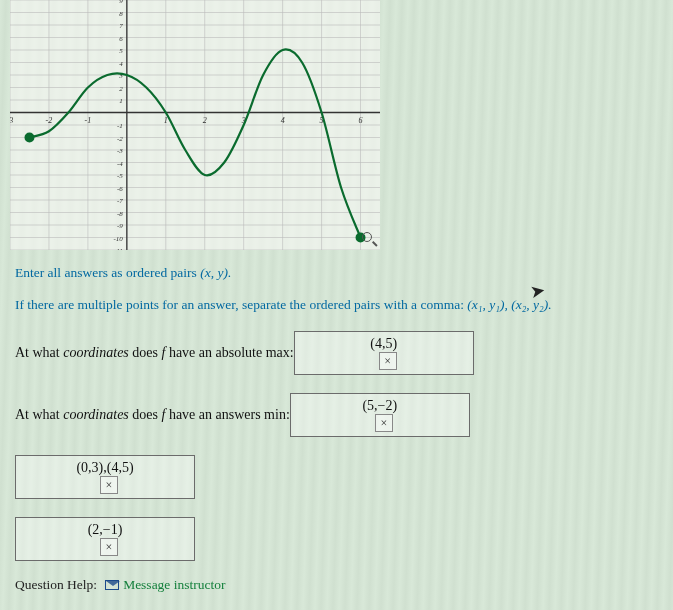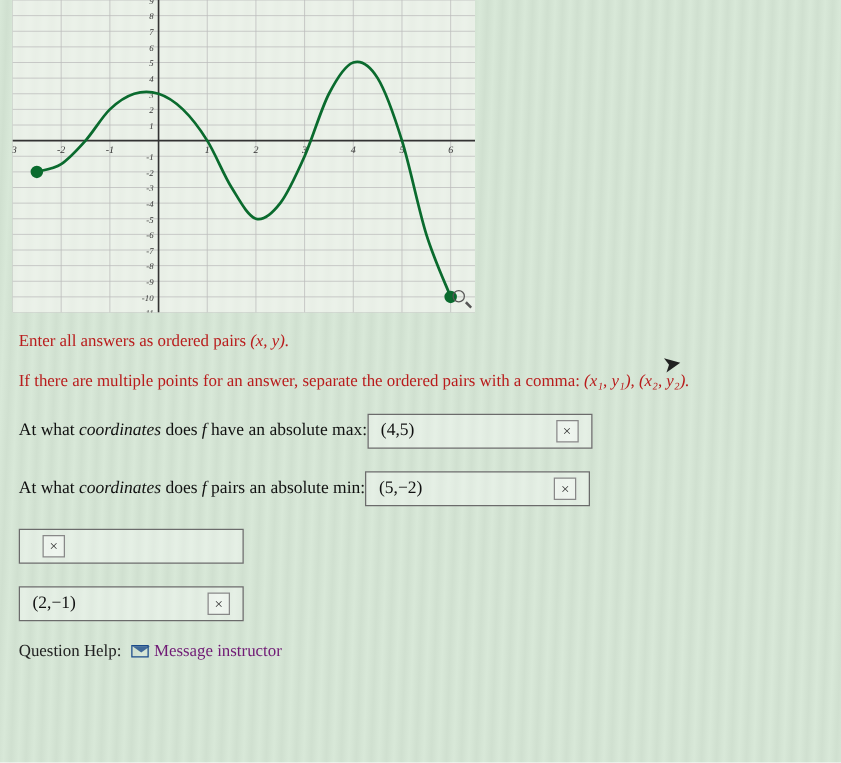--- a/index.html
+++ b/index.html
@@ -13,21 +13,21 @@
       position: relative;
     }
     .graph-area {
       position: relative;
       width: 370px;
       height: 250px;
       margin-left: 10px;
       background: rgba(248,248,245,0.6);
     }
     .graph-svg { position: absolute; top: 0; left: 0; }
-    .instructions { margin: 15px 15px 8px 15px; font-size: 13.5px; color: #b91c1c; }
+    .instructions { margin: 15px 15px 8px 15px; font-size: 13.5px; color: #0369a1; }
     .instructions .line2 { margin-top: 16px; }
     .math-sub { font-style: italic; }
     .question-row {
       margin: 18px 15px 0 15px;
       font-size: 14px;
       color: #111;
       display: flex;
       align-items: center;
       flex-wrap: wrap;
       gap: 0;
@@ -37,20 +37,21 @@
     .answer-box {
       border: 1px solid #6b6b6b;
       background: rgba(255,255,255,0.35);
       padding: 4px 10px;
       min-width: 180px;
       font-family: 'Times New Roman', serif;
       font-size: 14px;
       display: inline-flex;
       align-items: center;
       position: relative;
+      flex-direction: column;
     }
     .answer-content { flex: 1; }
     .clear-x {
       border: 1px solid #888;
       width: 18px;
       height: 18px;
       display: inline-flex;
       align-items: center;
       justify-content: center;
       font-size: 12px;
@@ -60,21 +61,21 @@
       cursor: pointer;
     }
     .help-row {
       margin: 16px 15px 0 15px;
       font-size: 13.5px;
       color: #222;
       display: flex;
       align-items: center;
       gap: 8px;
     }
-    .msg-link { color: #701a75; cursor: pointer; display: inline-flex; align-items: center; gap: 4px; }
+    .msg-link { color: #15803d; cursor: pointer; display: inline-flex; align-items: center; gap: 4px; }
     .envelope { width: 14px; height: 10px; border: 1px solid #1a4a8a; position: relative; display: inline-block; }
     .envelope::before {
       content: '';
       position: absolute; top: 0; left: 0; right: 0;
       border-left: 7px solid transparent;
       border-right: 7px solid transparent;
       border-top: 5px solid #1a4a8a;
       opacity: 0.8;
     }
     .cursor-arrow {
@@ -192,30 +193,31 @@
     <span>At what </span><span class="coords">coordinates</span><span> does </span><span class="f">f</span><span> have an absolute max:</span>
   </span>
   <span class="answer-box">
     <span class="answer-content">(4,5)</span>
     <span class="clear-x">×</span>
   </span>
 </div>
 
 <div class="question-row">
   <span class="q-label">
-    <span>At what </span><span class="coords">coordinates</span><span> does </span><span class="f">f</span><span> pairs an absolute min:</span>
+    <span>At what </span><span class="coords">coordinates</span><span> does </span><span class="f">f</span><span> have an answers min:</span>
   </span>
   <span class="answer-box">
     <span class="answer-content">(5,−2)</span>
     <span class="clear-x">×</span>
   </span>
 </div>
 
 <div class="question-row">
   <span class="answer-box">
+    <span class="answer-content">(0,3),(4,5)</span>
     <span class="clear-x">×</span>
   </span>
 </div>
 
 <div class="question-row">
   <span class="answer-box">
     <span class="answer-content">(2,−1)</span>
     <span class="clear-x">×</span>
   </span>
 </div>

